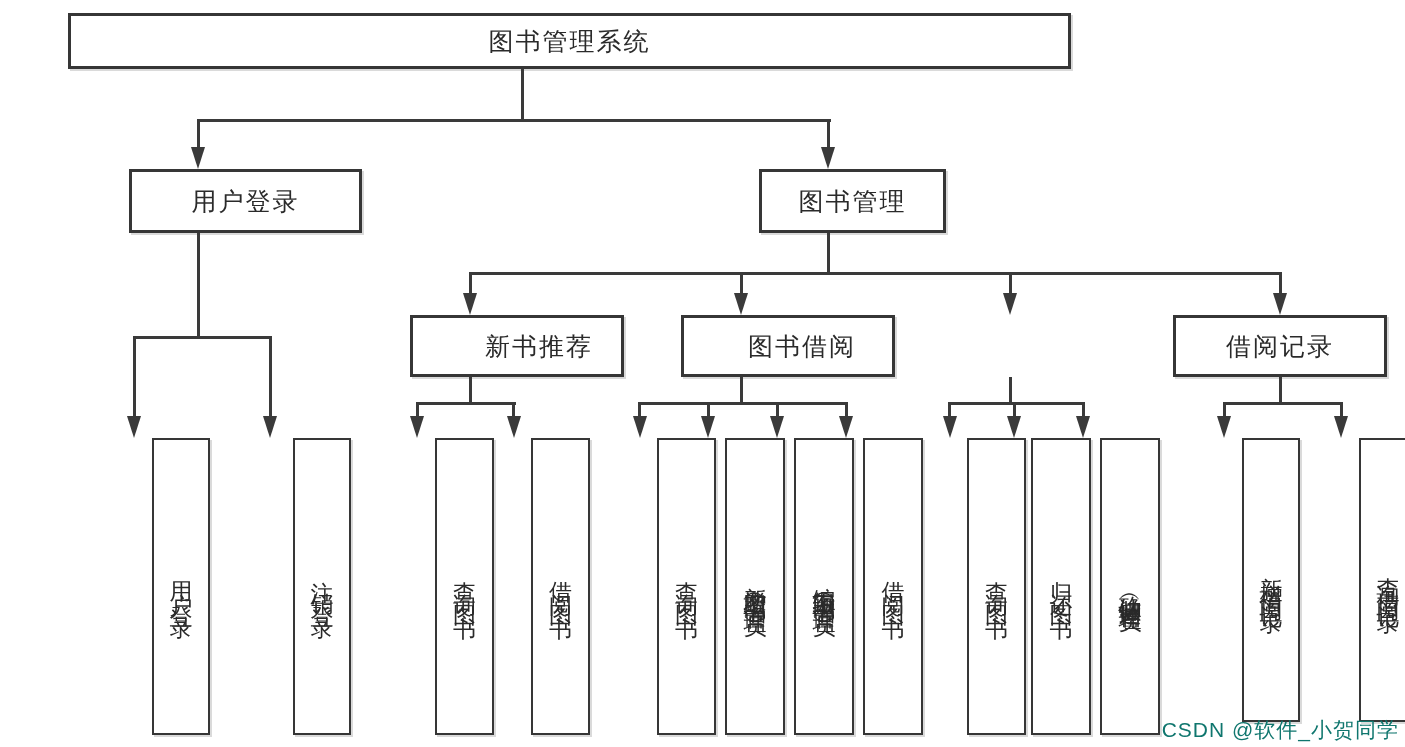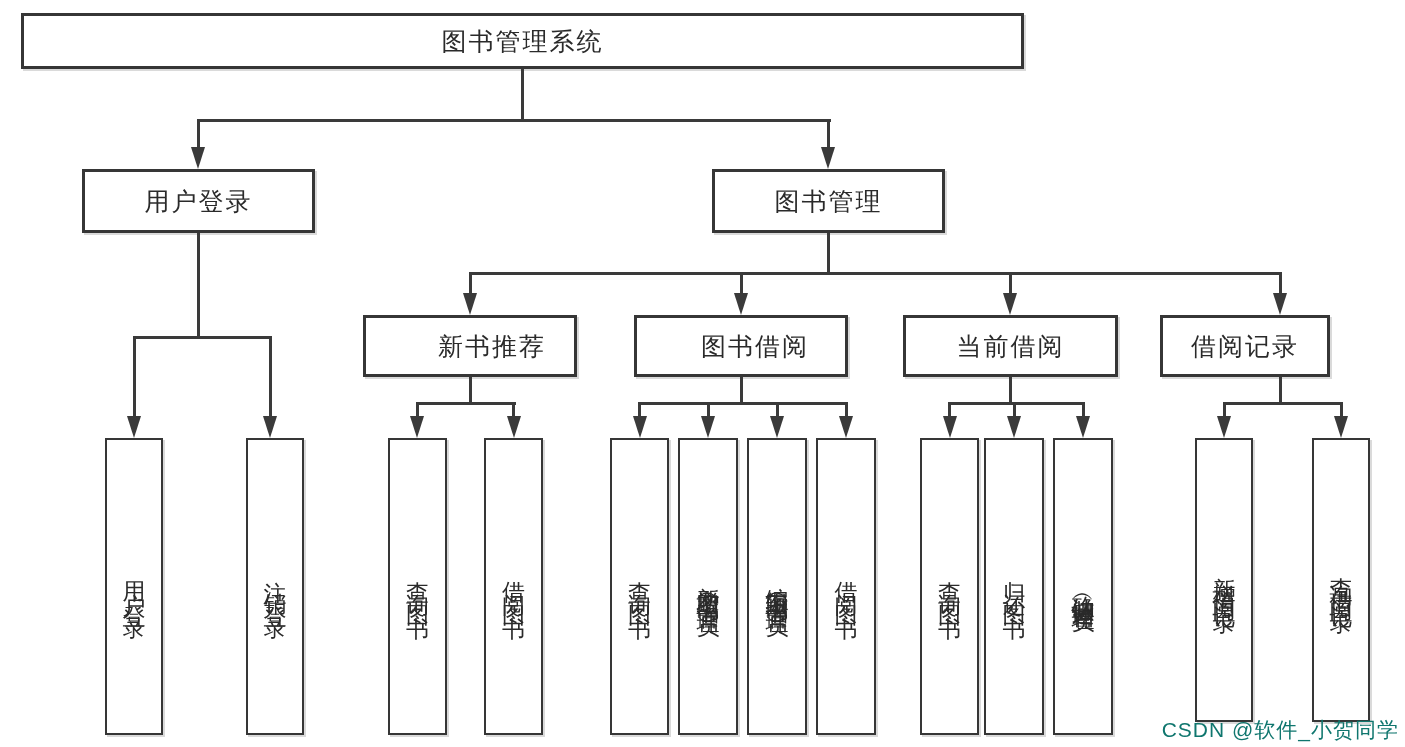--- a/index.html
+++ b/index.html
@@ -13,20 +13,21 @@
   }
   .box{
     position:absolute;
     box-sizing:border-box;
     background:#fff;
     border:3px solid #363636;
     display:flex;
     align-items:center;
     justify-content:center;
     box-shadow:2px 2px 0 rgba(150,150,150,0.35);
+    margin-left:47px;
   }
   .hlabel{
     font-size:25px;
     letter-spacing:2px;
     white-space:nowrap;
     color:#2a2a2a;
   }
   .leaf{
     border-width:2.5px;
   }
@@ -72,21 +73,21 @@
   <div class="v" style="left:520.5px;top:69px;width:3px;height:53px;"></div>
   <div class="h" style="left:196.5px;top:119px;width:634px;height:3px;"></div>
   <div class="v" style="left:196.5px;top:119px;width:3px;height:30px;"></div>
   <div class="tri" style="left:191px;top:147px;"></div>
   <div class="v" style="left:826.5px;top:119px;width:3px;height:30px;"></div>
   <div class="tri" style="left:821px;top:147px;"></div>
 
   <div class="box" style="left:82px;top:169px;width:233px;height:64px;">
     <span class="hlabel">用户登录</span>
   </div>
-  <div class="box" style="left:712px;top:169px;width:233px;height:64px;">
+  <div class="box" style="left:712px;top:169px;width:187px;height:64px;">
     <span class="hlabel">图书管理</span>
   </div>
 
   <div class="v" style="left:196.5px;top:233px;width:3px;height:106px;"></div>
   <div class="h" style="left:132.5px;top:336px;width:139px;height:3px;"></div>
   <div class="v" style="left:132.5px;top:336px;width:3px;height:81px;"></div>
   <div class="tri" style="left:127px;top:416px;"></div>
   <div class="v" style="left:268.5px;top:336px;width:3px;height:81px;"></div>
   <div class="tri" style="left:263px;top:416px;"></div>
 
@@ -100,24 +101,21 @@
   <div class="tri" style="left:1003px;top:293px;"></div>
   <div class="v" style="left:1278.5px;top:271.5px;width:3px;height:23px;"></div>
   <div class="tri" style="left:1273px;top:293px;"></div>
 
   <div class="box" style="left:363px;top:315px;width:214px;height:62px;padding-left:44px;">
     <span class="hlabel">新书推荐</span>
   </div>
   <div class="box" style="left:634px;top:315px;width:214px;height:62px;padding-left:28px;">
     <span class="hlabel">图书借阅</span>
   </div>
-  <div class="box" style="left:903px;top:315px;width:215px;height:62px;">
-    <span class="hlabel">当前借阅</span>
-  </div>
-  <div class="box" style="left:1160px;top:315px;width:170px;height:62px;">
+  <div class="box" style="left:1126px;top:315px;width:214px;height:62px;">
     <span class="hlabel">借阅记录</span>
   </div>
 
   <div class="v" style="left:468.5px;top:377px;width:3px;height:27px;"></div>
   <div class="h" style="left:415.5px;top:401.5px;width:100px;height:3px;"></div>
   <div class="v" style="left:415.5px;top:401.5px;width:3px;height:16px;"></div>
   <div class="tri" style="left:410px;top:416px;"></div>
   <div class="v" style="left:512px;top:401.5px;width:3px;height:16px;"></div>
   <div class="tri" style="left:506.5px;top:416px;"></div>
 

